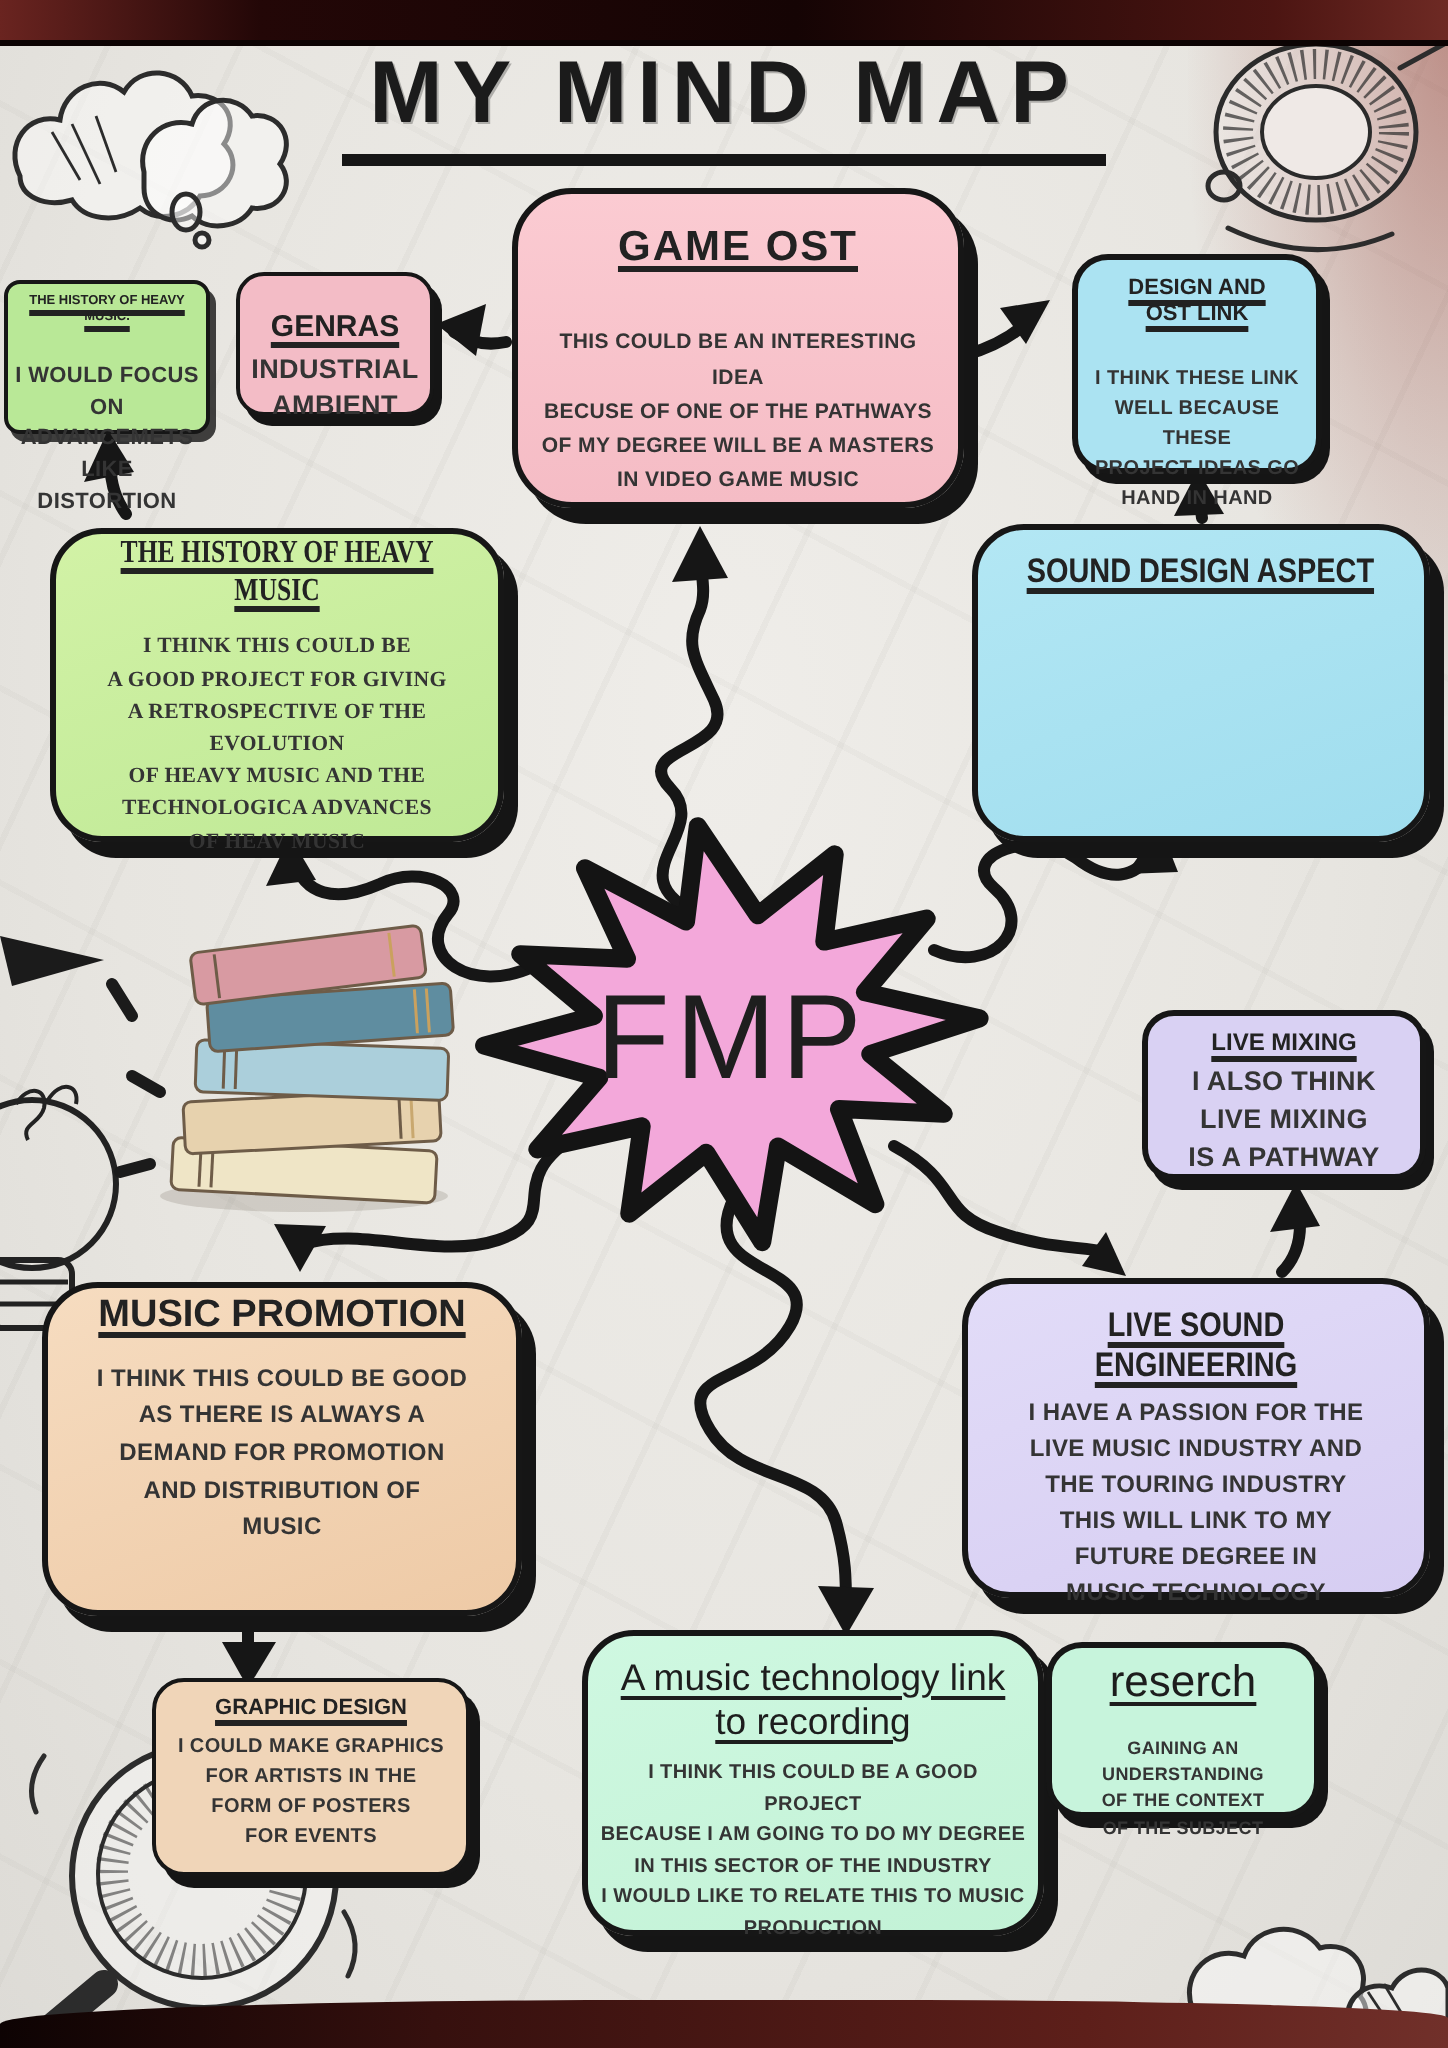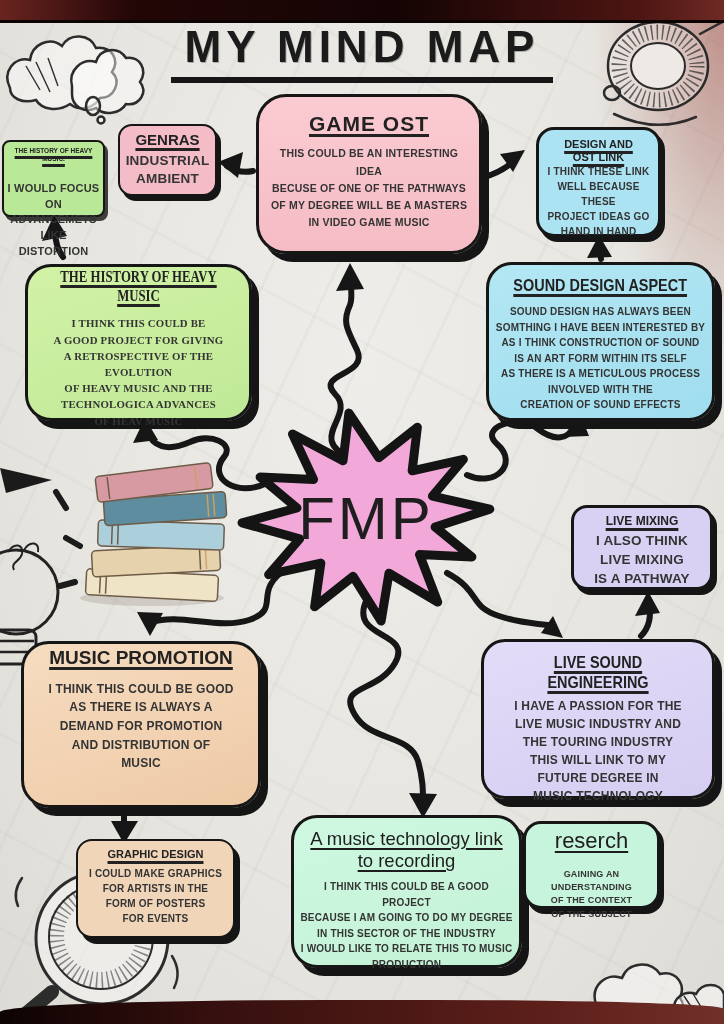--- a/index.html
+++ b/index.html
@@ -29,36 +29,36 @@
     display:flex;flex-direction:column;align-items:center;justify-content:flex-start;}
   .node-title{font-weight:bold;color:#222;text-decoration:underline;text-decoration-thickness:2.5px;
     text-underline-offset:3px;white-space:pre-line;line-height:1.2;}
   .node-body{font-weight:bold;color:#343434;white-space:pre-line;letter-spacing:.2px;}
   .cond{display:inline-block;transform:scaleX(.8);transform-origin:center top;}
   .cond85{display:inline-block;transform:scaleX(.85);transform-origin:center top;}
 
   #n-game-ost{left:256px;top:94px;width:226px;height:160px;border-radius:30px;padding:14px 8px;
     background:linear-gradient(180deg,#fbcbd2,#f5bcc5);}
   #n-game-ost .node-title{font-size:21px;letter-spacing:1px;}
-  #n-game-ost .node-body{font-size:10.5px;line-height:1.65;margin-top:9px;}
-
-  #n-genras{left:118px;top:124px;width:99px;height:72px;border-radius:14px;border-width:2.5px;
-    box-shadow:4px 5px 0 #151515;padding:5px 4px;background:#f3bcc6;}
+  #n-game-ost .node-body{font-size:10.5px;line-height:1.65;margin-top:27px;}
+
+  #n-genras{left:118px;top:136px;width:99px;height:72px;border-radius:14px;border-width:2.5px;
+    box-shadow:4px 5px 0 #151515;padding:17px 4px;background:#f3bcc6;}
   #n-genras .node-title{font-size:15px;}
   #n-genras .node-body{font-size:13.5px;line-height:1.35;margin-top:3px;}
 
   #n-heavy-focus{left:2px;top:140px;width:103px;height:77px;border-radius:8px;border-width:2px;
     box-shadow:3px 4px 0 rgba(20,20,20,.8);padding:5px 3px;background:#b9e897;}
   #n-heavy-focus .node-title{font-size:6.5px;}
   #n-heavy-focus .node-body{font-size:11px;line-height:1.45;margin-top:18px;}
 
   #n-design-ost{left:536px;top:127px;width:125px;height:110px;border-radius:18px;
     box-shadow:4px 5px 0 #151515;padding:8px 0;background:#abe3f2;}
   #n-design-ost .node-title{font-size:11px;}
-  #n-design-ost .node-body{font-size:10px;line-height:1.5;margin-top:0;}
+  #n-design-ost .node-body{font-size:10px;line-height:1.5;margin-top:18px;}
 
   #n-history-heavy{left:25px;top:264px;width:227px;height:157px;border-radius:26px;padding:0 6px;
     background:linear-gradient(160deg,#d2f2a6,#bfe996);font-family:Liberation Serif, serif;}
   #n-history-heavy .node-title{font-size:16px;}
   #n-history-heavy .node-body{font-size:10.8px;line-height:1.5;margin-top:10px;}
 
   #n-sound-design{left:486px;top:262px;width:229px;height:159px;border-radius:26px;padding:11px 6px;
     background:linear-gradient(160deg,#b3e7f4,#9fddee);}
   #n-sound-design .node-title{font-size:17px;}
   #n-sound-design .node-body{font-size:10px;line-height:1.55;margin-top:8px;}
@@ -283,27 +283,20 @@
     <div class="node-body">I THINK THIS COULD BE
 A GOOD PROJECT FOR GIVING
 A RETROSPECTIVE OF THE EVOLUTION
 OF HEAVY MUSIC AND THE
 TECHNOLOGICA ADVANCES
 OF HEAV MUSIC</div>
   </div>
 
   <div class="node" id="n-sound-design">
     <div class="node-title cond85">SOUND DESIGN ASPECT</div>
-    <div class="node-body">SOUND DESIGN HAS ALWAYS BEEN
-SOMTHING I HAVE BEEN INTERESTED BY
-AS I THINK CONSTRUCTION OF SOUND
-IS AN ART FORM WITHIN ITS SELF
-AS THERE IS A METICULOUS PROCESS
-INVOLVED WITH THE
-CREATION OF SOUND EFFECTS</div>
   </div>
 
   <div class="node" id="n-live-mixing">
     <div class="node-title">LIVE MIXING</div>
     <div class="node-body">I ALSO THINK
 LIVE MIXING
 IS A PATHWAY</div>
   </div>
 
   <div class="node" id="n-music-promo">

